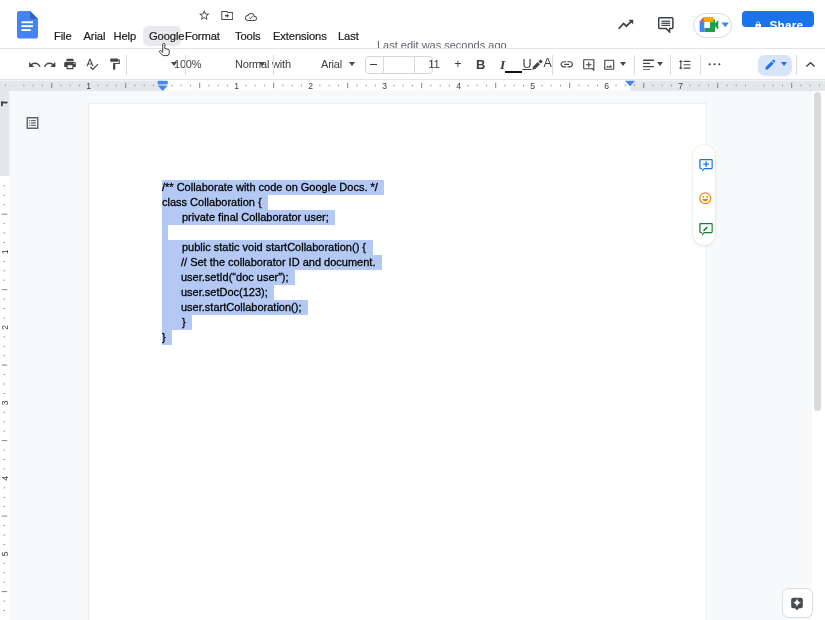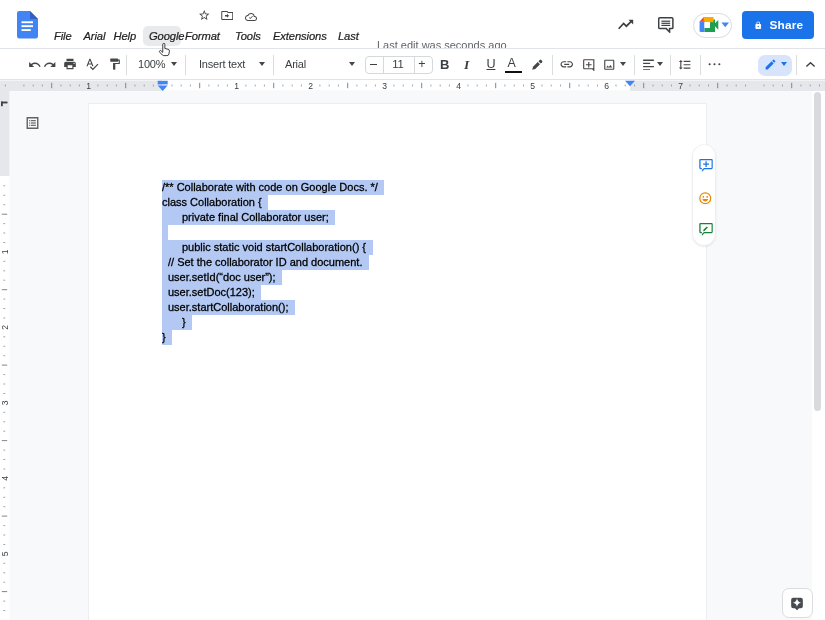--- a/index.html
+++ b/index.html
@@ -1,42 +1,42 @@
 <!DOCTYPE html>
 <html><head>
 <meta charset="utf-8">
 <style>
   * { margin:0; padding:0; box-sizing:border-box; }
   html,body { width:825px; height:620px; overflow:hidden; background:#fff;
     font-family:"Liberation Sans", sans-serif; }
   #app { position:relative; width:825px; height:620px; }
   .abs { position:absolute; }
   #title { left:54.5px; top:7px; font-size:14.1px; color:#1d1d1f; font-weight:400; -webkit-text-stroke:0.35px #1d1d1f; }
-  .mi { position:absolute; top:30.2px; font-size:11.2px; letter-spacing:-0.1px; color:#1f1f1f;font-style:italic; -webkit-text-stroke:0.22px #1f1f1f; }
+  .mi { position:absolute; top:30.2px; font-size:11.2px; letter-spacing:-0.1px; color:#1f1f1f; -webkit-text-stroke:0.22px #1f1f1f; }
   #lastedit { left:377px; top:39px; font-size:11px; color:#5f6368; text-decoration:underline; }
   #insertpill { left:142.8px; top:26.3px; width:38.6px; height:19.3px; background:#e9eaee; border-radius:5px; }
-  #sharebtn { left:742px; top:11px; width:72px; height:28px; background:#1a73e8; border-radius:4px; }
+  #sharebtn { left:742px; top:11px; width:72px; height:16px; background:#1a73e8; border-radius:4px; }
   #sharebtn span { position:absolute; left:27.5px; top:7px; color:#fff; font-size:11.8px; font-weight:700; letter-spacing:.2px;}
   #meetpill { left:693px; top:12.5px; width:39px; height:25.5px; border:1px solid #dadce0; border-radius:13px; background:#fff; }
   #toolbar { left:0; top:48px; width:825px; height:31.5px; background:#fff;
       border-top:1px solid #e0e3e7; border-bottom:1px solid #e0e3e7; }
   .tsep { position:absolute; top:54.5px; width:1px; height:20px; background:#dadce0; }
-  .tt { position:absolute; font-size:11px; letter-spacing:-0.2px; color:#3c4043; }
+  .tt { position:absolute; font-size:11px; letter-spacing:-0.2px; color:#3c4043;margin-left:36px; }
   .caret { position:absolute; width:0; height:0; border-left:3.6px solid transparent;
      border-right:3.6px solid transparent; border-top:4.2px solid #444746; }
   #fsbox { left:364.5px; top:55.5px; width:68px; height:18.5px; border:1px solid #d5d8dc; border-radius:4px; }
   #fsbox .d { position:absolute; top:0; width:1px; height:16.5px; background:#d5d8dc; }
   #canvas { left:0; top:91px; width:825px; height:529px; background:#f8f9fa; }
   #page { position:absolute; left:87.5px; top:12px; width:619.5px; height:517px; background:#fff;
       border:1px solid #eceef0; border-bottom:none; }
   #code { position:absolute; left:162px; top:88.6px; font-size:11px; line-height:15px;
      color:#000; white-space:pre; }
   #code b { font-weight:normal; background:#b3c9f3; display:inline-block; height:15px; vertical-align:top; -webkit-text-stroke:0.28px #000;}
   #code b.i2 { padding-left:20px; }
-  #code b.i4 { padding-left:6px; }
+  #code b.i4 { padding-left:19px; }
   #code b.p { padding-right:6.5px; }
   #sidepill { left:693px; top:54px; width:22px; height:100px; background:#fff; border-radius:11px;
      box-shadow:0 0 0 0.5px #eceef0, 0 1px 3px rgba(60,64,67,.18); }
   #sbtrack { left:811.5px; top:0; width:13.5px; height:529px; background:#fff; }
   #sbthumb { position:absolute; left:2px; top:1px; width:7px; height:319px; background:#d8dade; border-radius:3.5px; }
   #gembtn { left:782px; top:497px; width:30.5px; height:29.5px; background:#fff; border:1px solid #dadce0; border-radius:7px; }
 </style>
 </head>
 <body>
 <div id="app">
@@ -96,21 +96,21 @@
   <svg class="abs" style="left:754px;top:19.5px" width="8.5" height="11" viewBox="0 0 24 24">
     <path d="M18 8h-1V6c0-2.76-2.24-5-5-5S7 3.24 7 6v2H6c-1.1 0-2 .9-2 2v10c0 1.1.9 2 2 2h12c1.1 0 2-.9 2-2V10c0-1.1-.9-2-2-2zm-6 9c-1.1 0-2-.9-2-2s.9-2 2-2 2 .9 2 2-.9 2-2 2zM9 8V6c0-1.66 1.34-3 3-3s3 1.34 3 3v2H9z" fill="#fff"></path>
   </svg>
 
   <div class="abs" id="toolbar"></div>
   <div class="abs" id="tbicons"></div>
   <div class="tsep" style="left:125.6px"></div>
   <div class="tt" style="left:138px;top:58px">100%</div>
   <div class="caret" style="left:170.8px;top:62px"></div>
   <div class="tsep" style="left:185.2px"></div>
-  <div class="tt" style="left:199px;top:58px">Insert text</div>
+  <div class="tt" style="left:199px;top:58px">Normal with</div>
   <div class="caret" style="left:258.9px;top:62px"></div>
   <div class="tsep" style="left:272.9px"></div>
   <div class="tt" style="left:285px;top:58px">Arial</div>
   <div class="caret" style="left:348.7px;top:62px"></div>
   <div class="abs" id="fsbox">
     <div class="d" style="left:17.5px"></div>
     <div class="d" style="left:48.5px"></div>
   </div>
   <div class="abs" style="left:369.8px;top:63.6px;width:7.6px;height:1.7px;background:#3c4043"></div>
   <div class="tt" style="left:392.3px;top:57.7px;font-size:11.3px">11</div>

